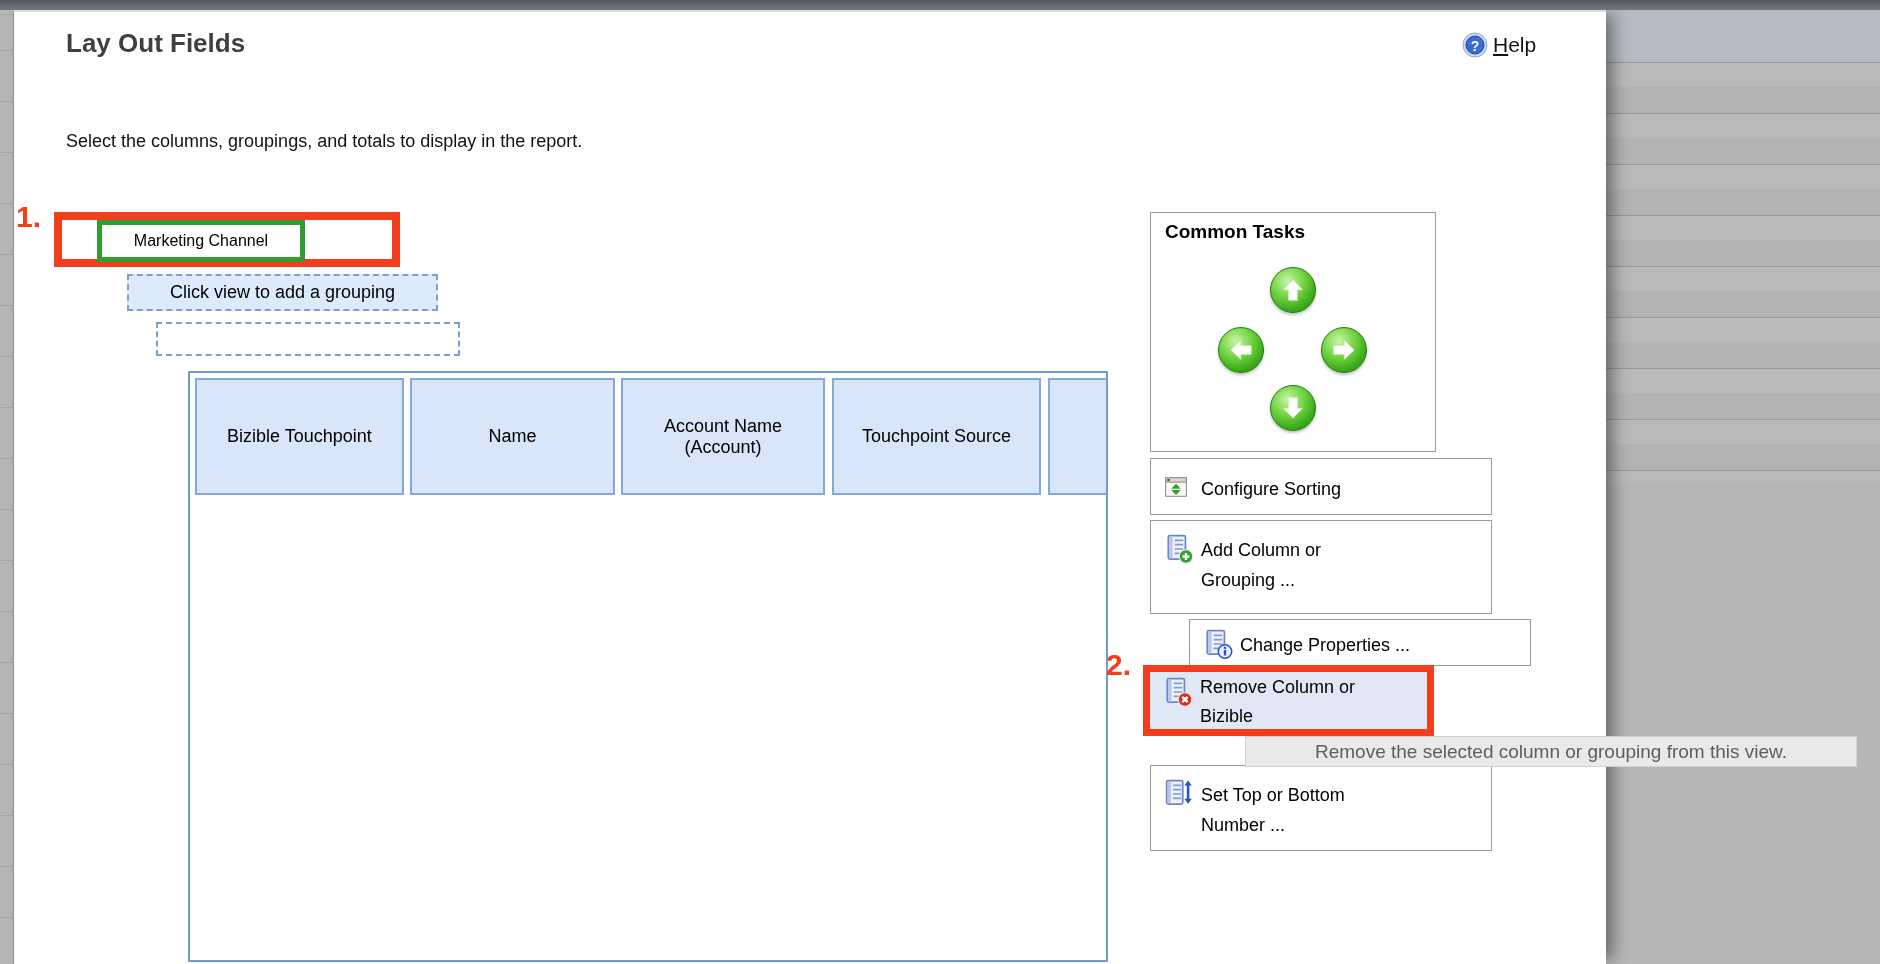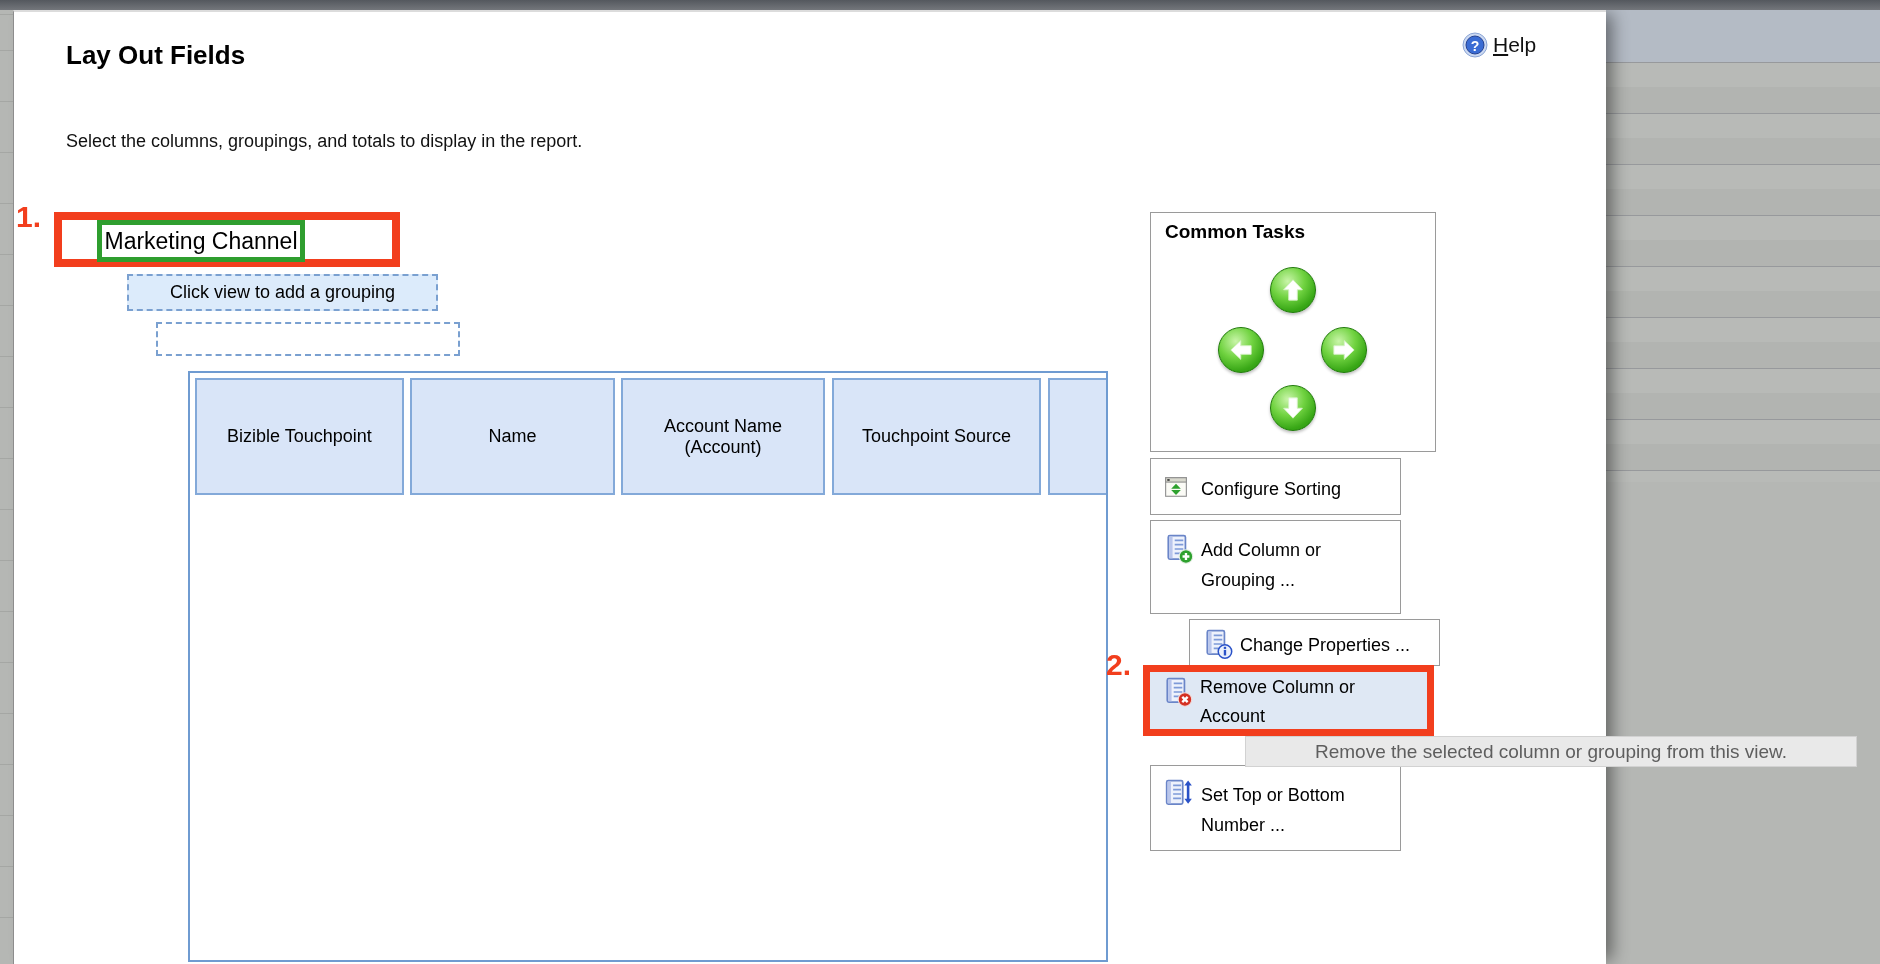--- a/index.html
+++ b/index.html
@@ -19,38 +19,38 @@
   .bg-right .rows { position:absolute; left:0; top:52px; width:100%; height:420px;
     background-image:repeating-linear-gradient(to bottom,#97999c 0 1px,#b8bab7 1px 25px,#b2b4b1 25px 51px); }
 
   
   .modal { position:absolute; left:13px; top:10px; width:1593px; height:954px;
     background:#ffffff; border-left:1px solid #8d8d8d; border-top:2px solid #dcdcdc;
     box-shadow:10px 0 16px -4px rgba(0,0,0,.45); z-index:2; }
   .layer { position:absolute; left:0; top:0; width:1880px; height:964px; z-index:3; }
   .layer > * { position:absolute; }
 
-  .page-title { left:66px; top:40px; font-size:26px; font-weight:bold; color:#000000; }
+  .page-title { left:66px; top:28px; font-size:26px; font-weight:bold; color:#404040; }
   .help { left:1462px; top:32px; display:flex; align-items:center; gap:5px; cursor:pointer; }
   .help-label { font-size:21px; color:#111; display:inline-block; }
   .help-label::first-letter { text-decoration:underline; }
   .subtitle { left:66px; top:131px; font-size:18px; color:#111; }
 
   
   .step-num { font-size:30px; font-weight:bold; color:#f23e1d; z-index:9; }
   .step-1 { left:16px; top:200px; }
   .step-2 { left:1106px; top:648px; }
   .anno-box { border:8px solid #f23e1d; background:transparent; z-index:8; pointer-events:none; }
   .anno-box-1 { left:54px; top:212px; width:346px; height:55px; }
   .anno-box-2 { left:1143px; top:665px; width:291px; height:71px; border-width:7px; }
 
   
   .group-field { left:97px; top:220px; width:208px; height:42px; background:#fff;
     border:5px solid #2f9e2f; display:flex; align-items:center; justify-content:center;
-    font-size:23px; color:#000; z-index:9; cursor:pointer; }
+    font-size:16px; color:#000; z-index:9; cursor:pointer; }
   .add-grouping { left:127px; top:274px; width:311px; height:37px; background:#dcebfb;
     border:2px dashed #7aa0d0; display:flex; align-items:center; justify-content:center;
     font-size:18px; color:#000; cursor:pointer; }
   .empty-slot { left:156px; top:322px; width:304px; height:34px; background:#fff;
     border:2px dashed #7aa0d0; cursor:pointer; }
 
   
   .preview-table { left:188px; top:371px; width:920px; height:591px; background:#fff;
     border:2px solid #6f9bd1; overflow:hidden;padding-left:34px; }
   .preview-table .cell { position:absolute; top:5px; height:117px; background:#d9e5f8;
@@ -72,21 +72,21 @@
     display:flex; align-items:center; justify-content:center; }
   .arrow-btn svg { width:26px; height:26px; }
   .a-up   { left:119px; top:54px; }
   .a-left { left:67px;  top:114px; }
   .a-right{ left:170px; top:114px; }
   .a-down { left:119px; top:172px; }
   .a-left svg { transform:rotate(-90deg); }
   .a-right svg { transform:rotate(90deg); }
   .a-down svg { transform:rotate(180deg); }
 
-  .task-box { left:1150px; width:251px; background:#fff; border:1px solid #9a9a9a;
+  .task-box { left:1150px; width:342px; background:#fff; border:1px solid #9a9a9a;
     cursor:pointer; font-size:18px; color:#000; }
   .t-configure { top:458px; height:57px; }
   .t-add { top:520px; height:94px; }
   .t-change { top:619px; height:47px;margin-left:39px; }
   .t-settop { top:765px; height:86px; z-index:4; }
   .task-icon { position:absolute; left:13px; }
   .t-configure .task-icon { top:16px; } .t-configure .task-text { top:15px; }
   .t-add .task-icon { top:13px; }       .t-add .task-text { top:14px; }
   .t-change .task-icon { top:9px; }     .t-change .task-text { top:10px; }
   .t-settop .task-icon { top:13px; }    .t-settop .task-text { top:14px; }
@@ -212,21 +212,21 @@
     <div class="remove-item">
       <svg class="task-icon" width="30" height="30" viewBox="0 0 28 28">
         <rect x="4" y="1.5" width="16" height="22" rx="1.5" fill="#eef2fc" stroke="#6a85c8" stroke-width="1.6"></rect>
         <rect x="4.8" y="2.3" width="3.2" height="20.4" fill="#b9c6ec"></rect>
         <path d="M10 6 h8 M10 10 h8 M10 14 h8 M10 18 h8" stroke="#7e9ad8" stroke-width="1.6"></path>
         <circle cx="20.5" cy="21" r="6.3" fill="#d43022" stroke="#f0dada"></circle>
         <path d="M18 18.5 L23 23.5 M23 18.5 L18 23.5" stroke="#ffffff" stroke-width="2.2"></path>
       </svg>
       <div class="task-text">
         <span>Remove Column or</span>
-        <span>Account</span>
+        <span>Bizible</span>
       </div>
     </div>
     <div class="step-num step-2">2.</div>
     <div class="anno-box anno-box-2"></div>
 
     <div class="task-box t-settop">
       <svg class="task-icon" width="30" height="30" viewBox="0 0 28 28">
         <rect x="2.5" y="1.5" width="15" height="22" rx="1.5" fill="#eef2fc" stroke="#6a85c8" stroke-width="1.6"></rect>
         <rect x="3.3" y="2.3" width="3.2" height="20.4" fill="#b9c6ec"></rect>
         <path d="M8.5 6 h7.5 M8.5 10 h7.5 M8.5 14 h7.5 M8.5 18 h7.5" stroke="#7e9ad8" stroke-width="1.6"></path>

